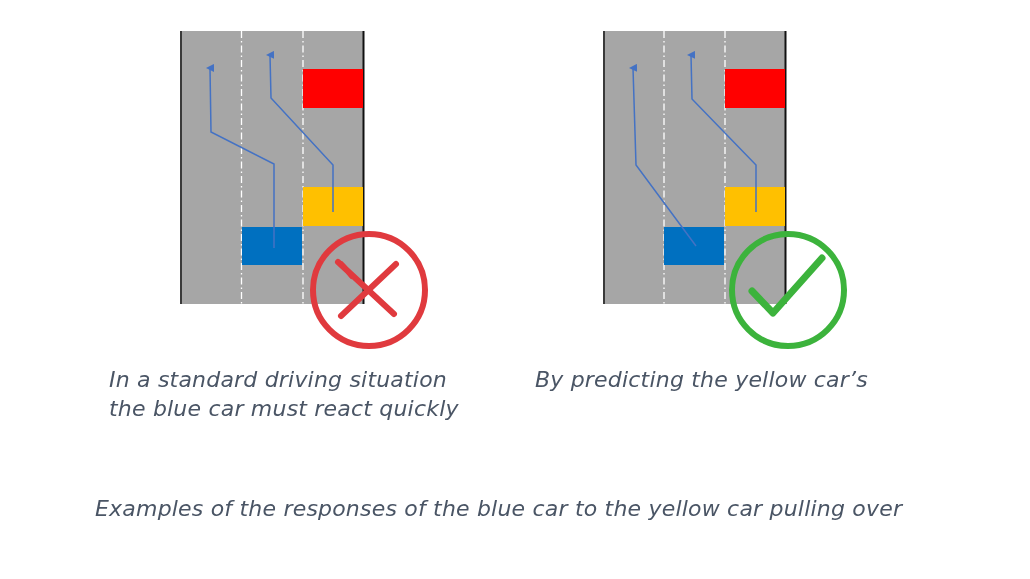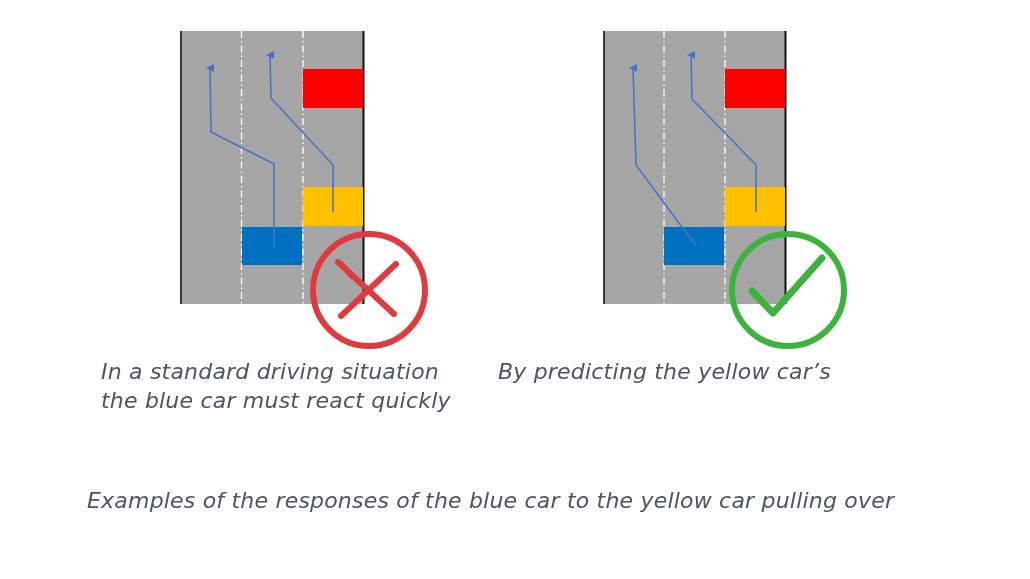--- a/index.html
+++ b/index.html
@@ -7,25 +7,25 @@
   #scene { position: absolute; left: 0; top: 0; }
   .caption {
     position: absolute;
     color: #4a5565;
     font-style: italic;
     font-family: "DejaVu Sans", sans-serif;
     font-size: 22px;
     line-height: 29px;
     letter-spacing: 0.2px;
     white-space: nowrap;
-    margin: 4px;
+    margin: 12px;
   }
   .caption span { display: block; }
   #caption-left { left: 97px; top: 353px; }
-  #caption-right { left: 494px; top: 353px; }
+  #caption-right { left: 523px; top: 353px; }
   #caption-bottom { left: 83px; top: 481px; font-size: 22px; line-height: 32px; }
 </style>
 </head>
 <body>
 
 <svg id="scene" width="1030" height="579" viewBox="0 0 1030 579" xmlns="http://www.w3.org/2000/svg">
   <defs>
     <marker id="arrowhead" markerWidth="8" markerHeight="8" refX="4" refY="4" orient="auto" markerUnits="userSpaceOnUse">
       <path d="M0,8 L4,0 L8,8 Z" fill="#4472c4"></path>
     </marker>

